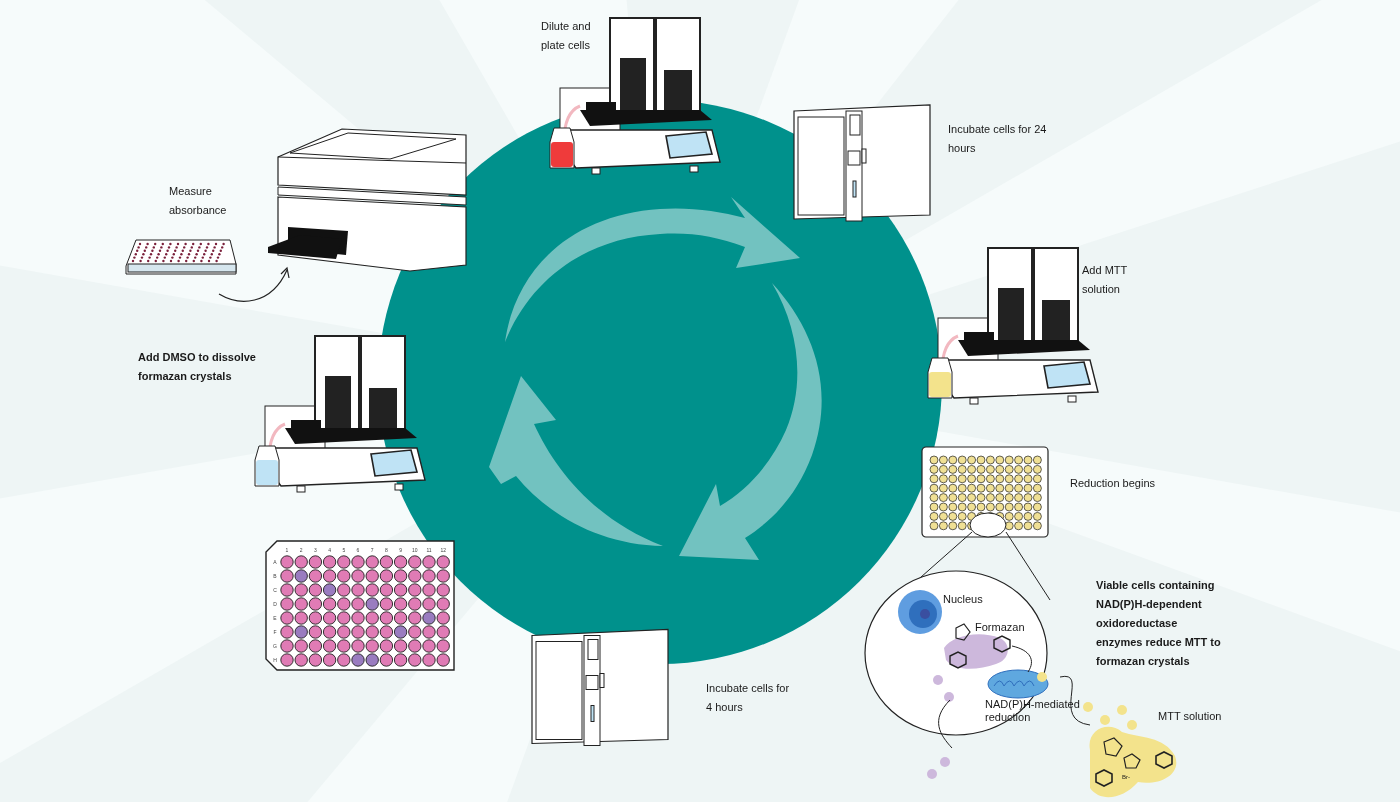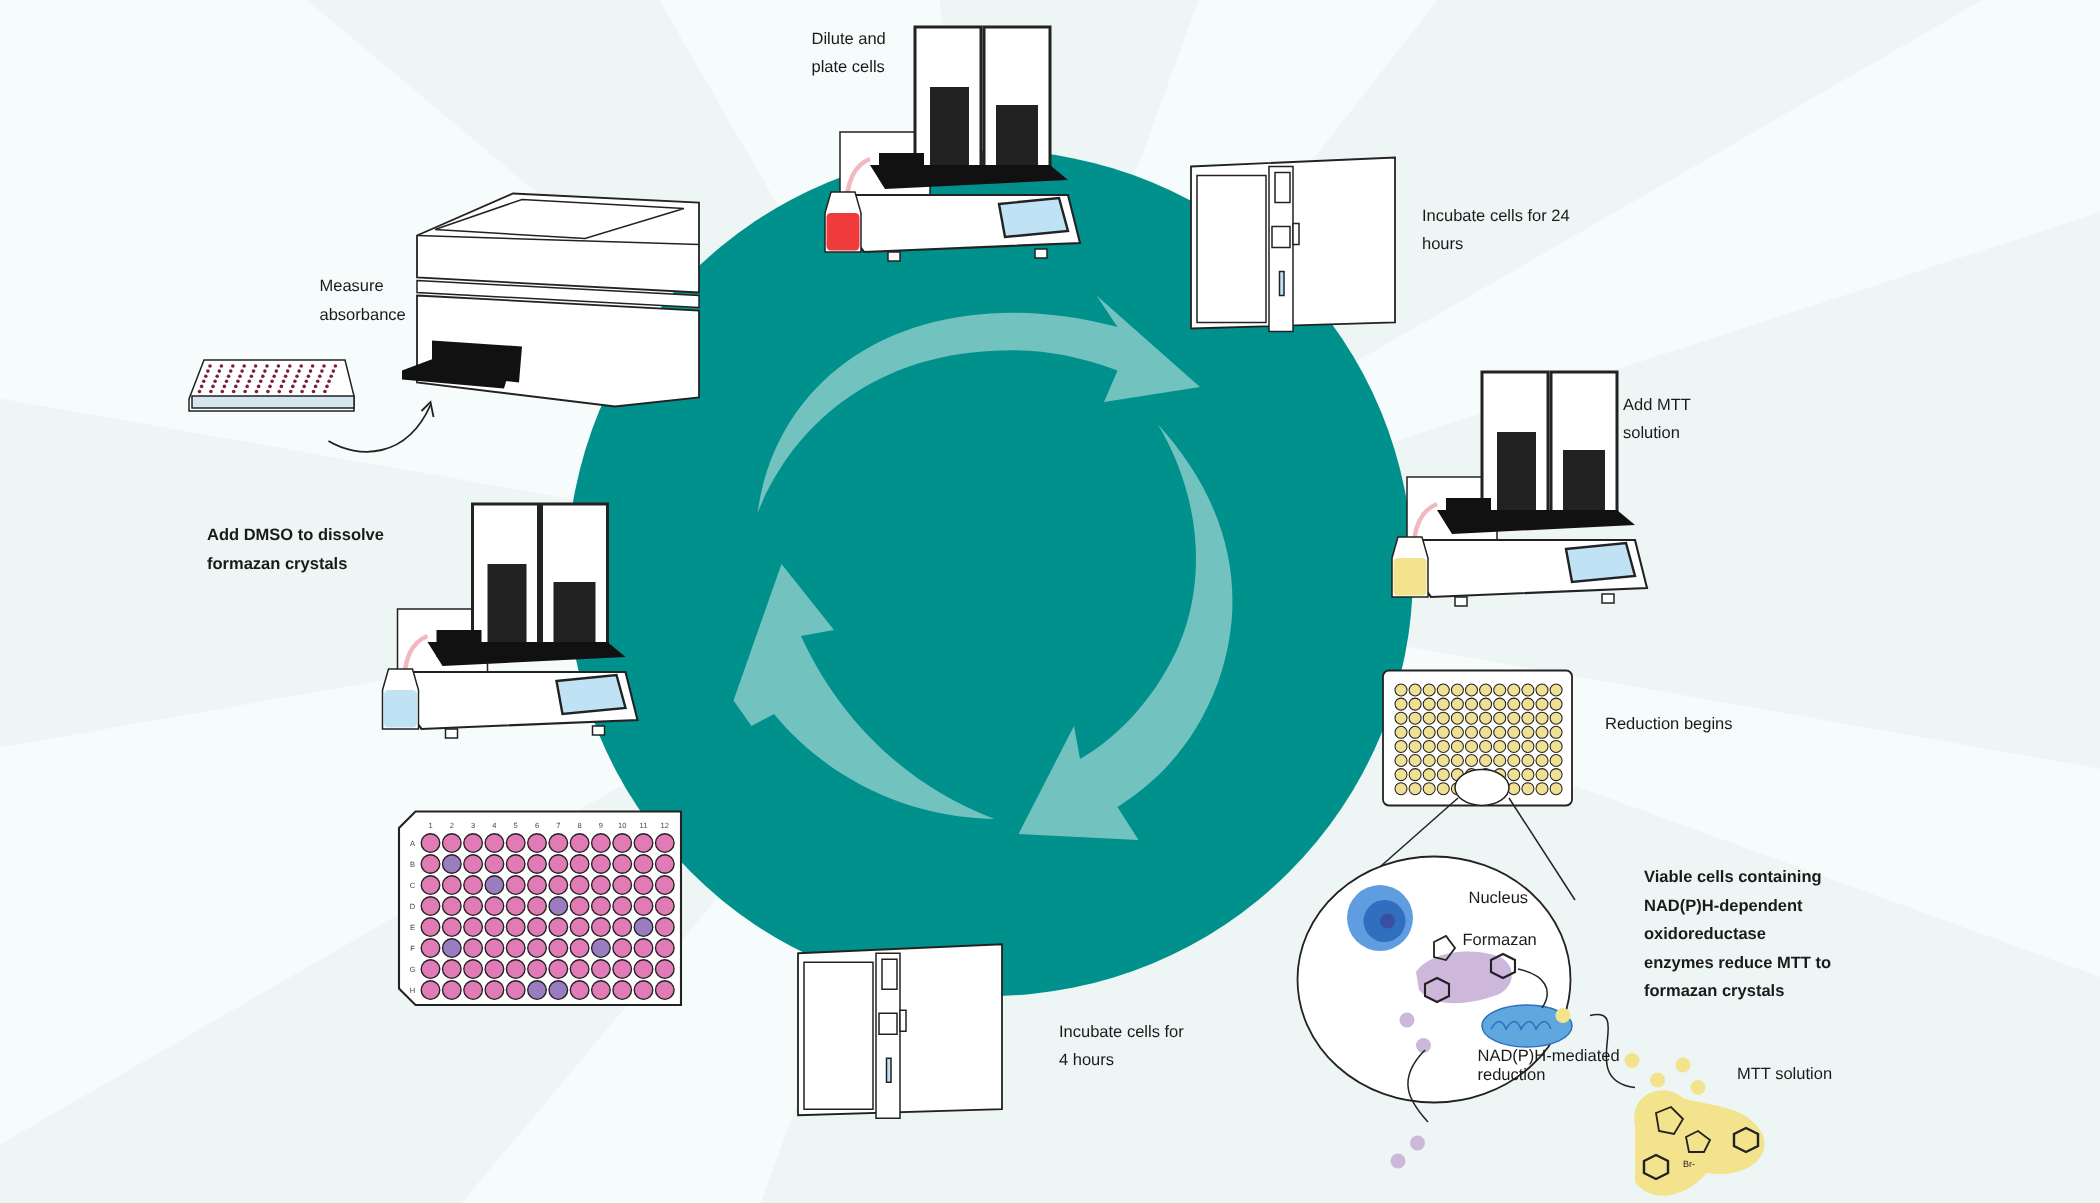--- a/index.html
+++ b/index.html
@@ -50,30 +50,30 @@
    <rect x="52" y="158" width="8" height="6" fill="#fff" stroke="#222"></rect>
    <rect x="150" y="156" width="8" height="6" fill="#fff" stroke="#222"></rect>
    <path d="M24,132 C24,110 30,100 40,96" fill="none" stroke="#f2b8c0" stroke-width="3"></path>
    <path d="M10,132 L14,118 L30,118 L34,132 L34,158 L10,158 Z" fill="#fff" stroke="#222"></path>
     </g>
   <rect x="11" y="132" width="22" height="25" rx="3" fill="#ef3b3b"></rect>
 </svg>
 
 <div class="label" style="left:541px;top:17px;">Dilute and
 plate cells</div>
-<div class="label" style="left:948px;top:135px;">Incubate cells for 24
+<div class="label" style="left:948px;top:120px;">Incubate cells for 24
 hours</div>
 <div class="label" style="left:1082px;top:261px;">Add MTT
 solution</div>
 <div class="label" style="left:1070px;top:474px;">Reduction begins</div>
 <div class="label" style="left:706px;top:679px;">Incubate cells for
 4 hours</div>
 <div class="label" style="left:138px;top:348px;font-weight:bold;">Add DMSO to dissolve
 formazan crystals</div>
-<div class="label" style="left:169px;top:182px;margin-left:44px;">Measure
+<div class="label" style="left:169px;top:182px;">Measure
 absorbance</div>
 <div class="label" style="left:1096px;top:576px;font-weight:bold;">Viable cells containing
 NAD(P)H-dependent
 oxidoreductase
 enzymes reduce MTT to
 formazan crystals</div>
 
 <svg class="ill" style="left:790px;top:103px;width:140px;height:125px;" viewBox="0 0 140 125">
   <g class="incubator">
    <path d="M4,8 L140,2 L140,112 L4,116 Z" fill="#fff" stroke="#222" stroke-width="1.2"></path>
@@ -485,18 +485,18 @@
     <circle cx="262" cy="150" r="5" fill="#f3e38c"></circle>
     <circle cx="245" cy="160" r="5" fill="#f3e38c"></circle>
     <circle cx="272" cy="165" r="5" fill="#f3e38c"></circle>
     <circle cx="228" cy="147" r="5" fill="#f3e38c"></circle>
     <polygon points="244,182 254,178 262,186 256,196 246,194" fill="none" stroke="#222" stroke-width="1.2"></polygon>
     <polygon points="264,198 272,194 280,200 276,208 266,208" fill="none" stroke="#222" stroke-width="1.2"></polygon>
     <polygon points="236,214 244,210 252,214 252,222 244,226 236,222" fill="none" stroke="#222" stroke-width="1.6"></polygon>
     <polygon points="296,196 304,192 312,196 312,204 304,208 296,204" fill="none" stroke="#222" stroke-width="1.6"></polygon>
   </g>
 </svg>
-<div class="small" style="left:943px;top:593px;margin-left:36px;">Nucleus</div>
+<div class="small" style="left:943px;top:593px;">Nucleus</div>
 <div class="small" style="left:975px;top:621px;text-align:right;">Formazan</div>
 <div class="small" style="left:957px;top:698px;margin-left:28px;">NAD(P)H-mediated
 reduction</div>
 <div class="small" style="left:1158px;top:710px;">MTT solution</div>
 <div class="tiny" style="left:1122px;top:772px;font-size:6px;">Br-</div>
 
 </body></html>

